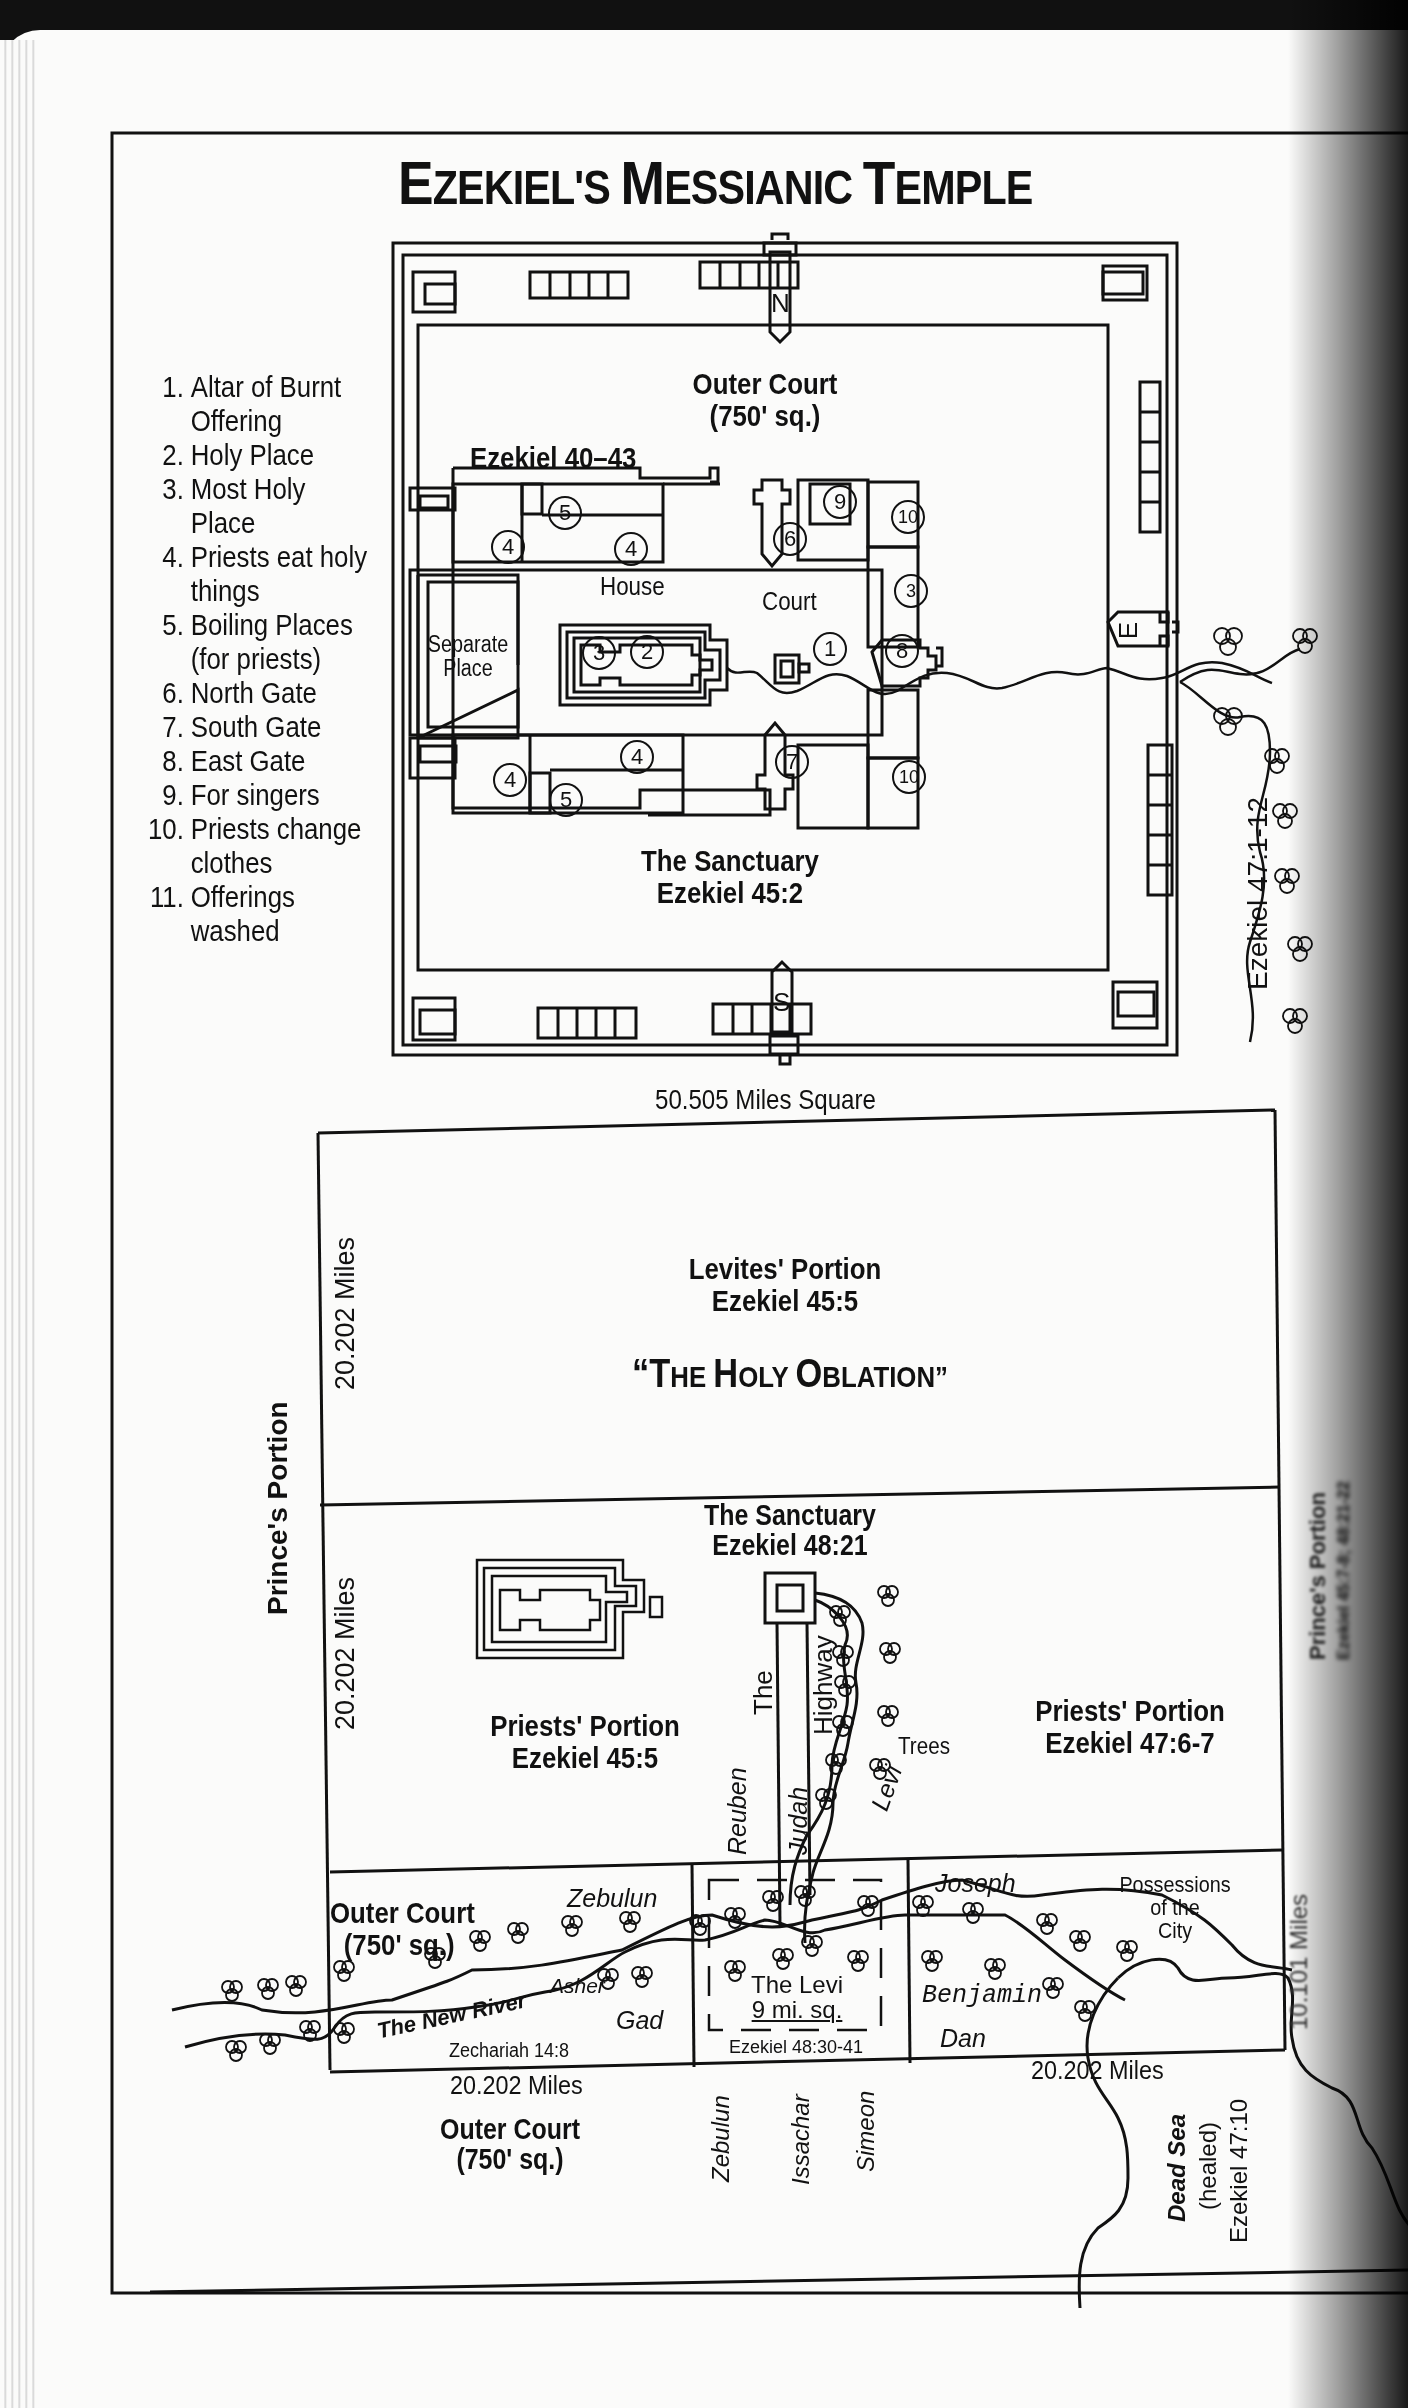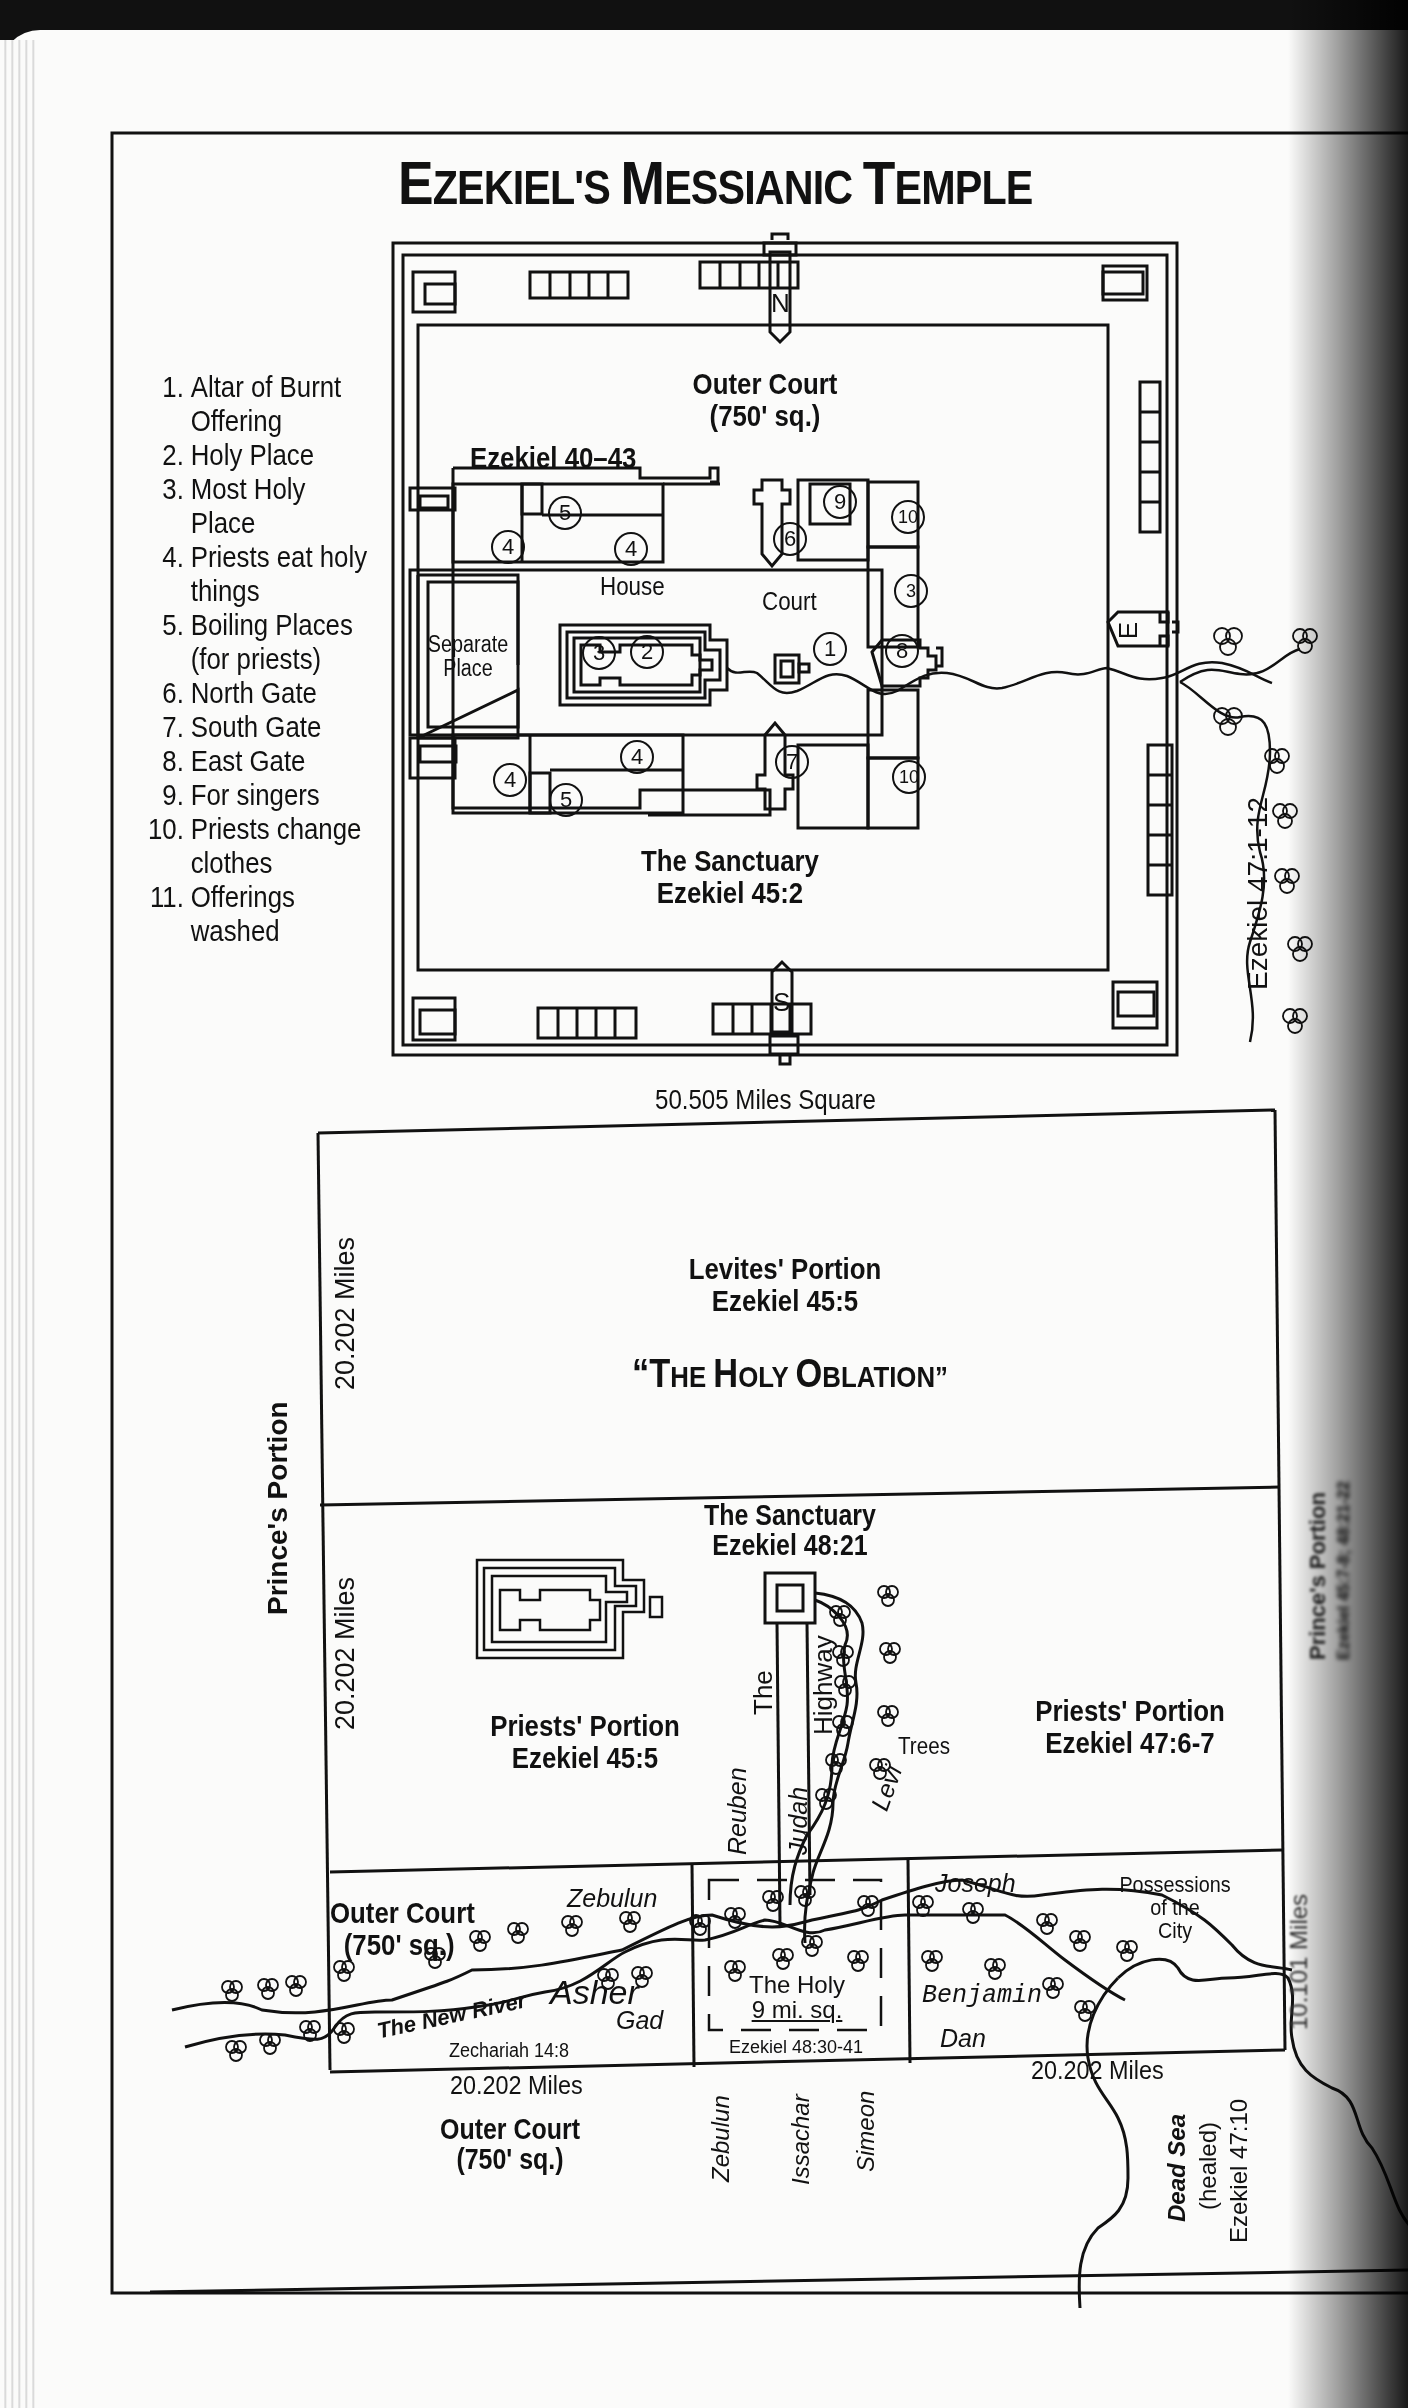--- a/index.html
+++ b/index.html
@@ -583,38 +583,38 @@
 </div>
 
 <div class="vt" style="left:748px;top:1715px;font-size:26px;">The</div>
 <div class="vt" style="left:808px;top:1735px;font-size:26px;">Highway</div>
 <div class="t" style="left:898px;top:1733px;font-size:24px;transform:scaleX(0.86);transform-origin:left top;">Trees</div>
 
 <div class="vt it" style="left:723px;top:1855px;font-size:25px;">Reuben</div>
 <div class="vt it" style="left:784px;top:1855px;font-size:25px;">Judah</div>
 <div class="t it" style="left:866px;top:1805px;font-size:25px;transform:rotate(-70deg);transform-origin:left top;">Levi</div>
 <div class="t it" style="left:567px;top:1885px;font-size:25px;">Zebulun</div>
-<div class="t it" style="left:550px;top:1975px;font-size:34px;">Asher</div>
+<div class="t it" style="left:550px;top:1975px;font-size:21px;">Asher</div>
 <div class="t it" style="left:616px;top:2007px;font-size:25px;">Gad</div>
 <div class="t it" style="left:935px;top:1870px;font-size:25px;">Joseph</div>
 <div class="t it" style="left:922px;top:1983px;font-size:25px;font-family:Liberation Mono, monospace;">Benjamin</div>
 <div class="t it" style="left:940px;top:2025px;font-size:25px;">Dan</div>
 <div class="vt it" style="left:707px;top:2182px;font-size:24px;">Zebulun</div>
 <div class="vt it" style="left:787px;top:2185px;font-size:24px;">Issachar</div>
 <div class="vt it" style="left:852px;top:2172px;font-size:24px;">Simeon</div>
 
 <div class="t b cond" style="left:330px;top:1897px;font-size:30px;transform-origin:left top;">
   <div>Outer Court</div>
     <div style="padding-left:16px">(750' sq.)</div>
 </div>
 <div class="t b it" style="left:375px;top:2020px;font-size:22px;transform:rotate(-12deg);transform-origin:left top;">The New River</div>
 <div class="t" style="left:449px;top:2040px;font-size:20px;transform:scaleX(0.9);transform-origin:left top;">Zechariah 14:8</div>
 
 <div class="t c" style="left:712px;top:1972px;width:170px;font-size:24px;">
-  <div>The Holy</div>
+  <div>The Levi</div>
   <div style="text-decoration:underline">9 mi. sq.</div>
 </div>
 <div class="t c" style="left:706px;top:2038px;width:180px;font-size:18px;">Ezekiel 48:30-41</div>
 
 <div class="t c" style="left:1100px;top:1873px;width:150px;font-size:22px;transform:scaleX(0.9);transform-origin:center top;">
   <div>Possessions</div>
     <div>of the</div>
     <div>City</div>
 </div>
 

